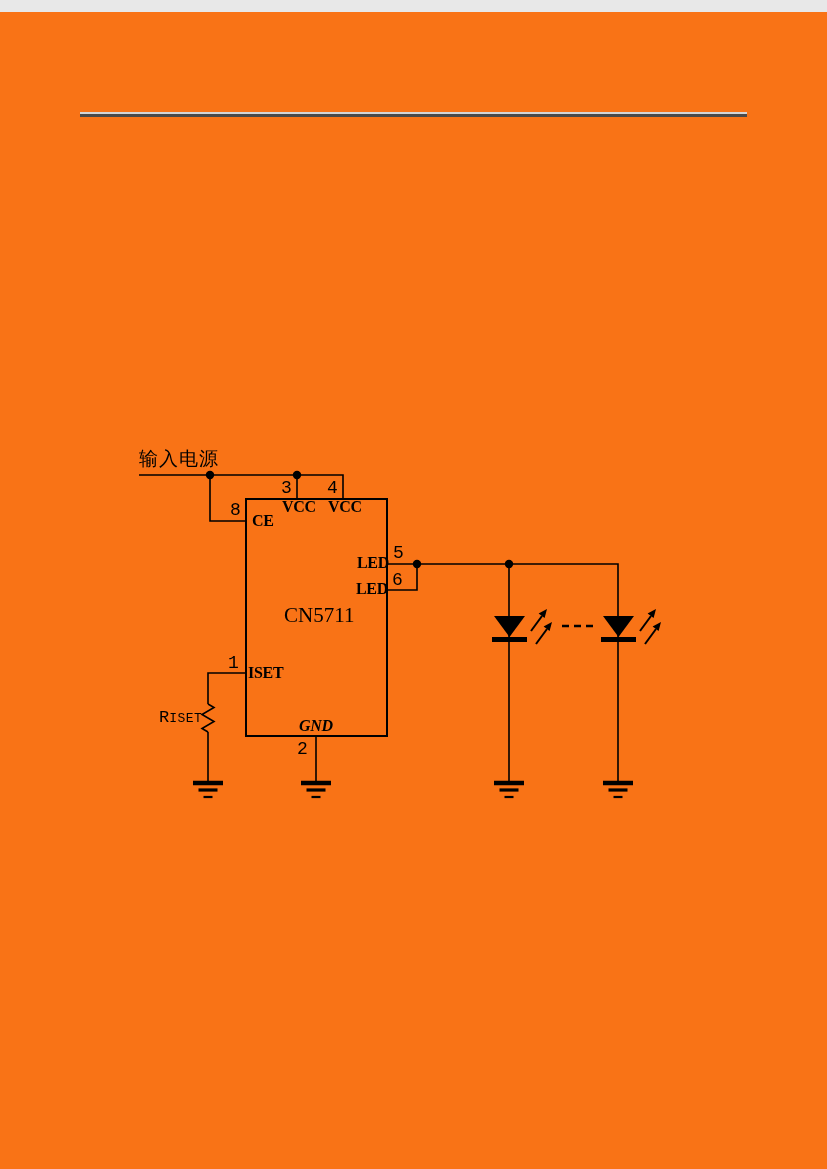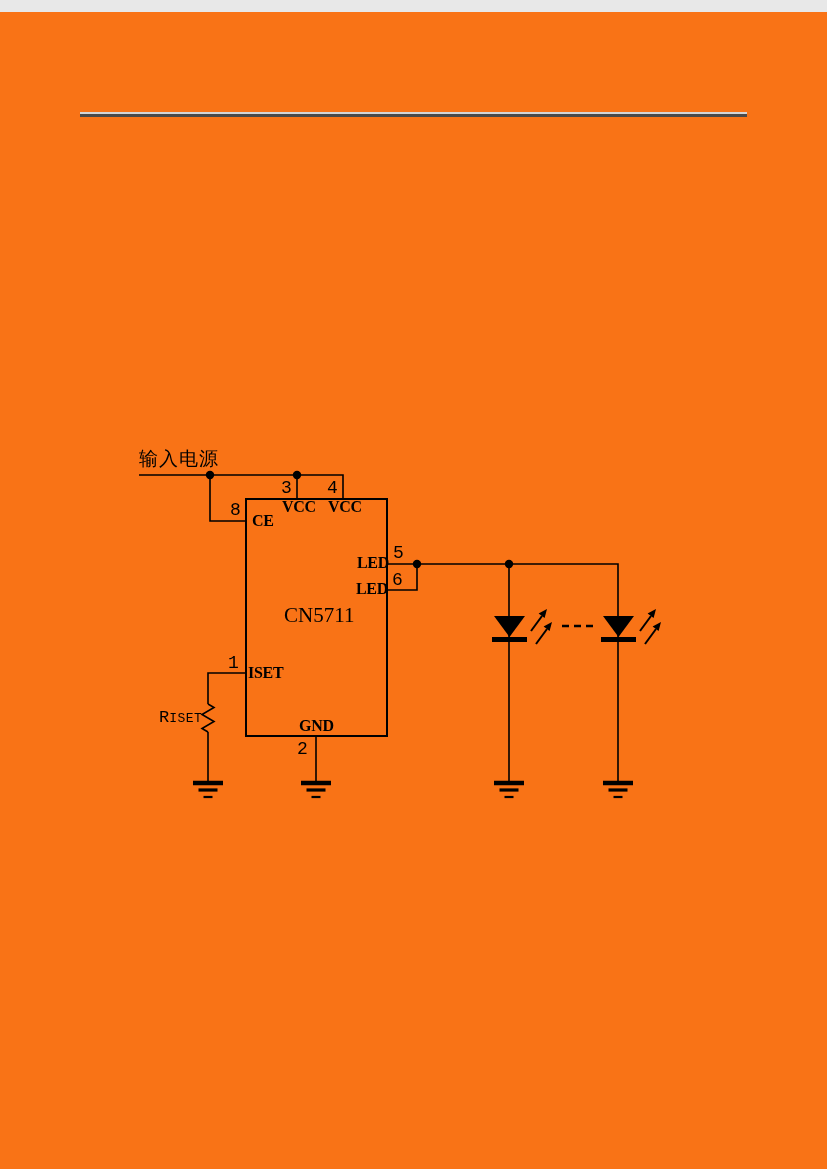--- a/index.html
+++ b/index.html
@@ -106,19 +106,19 @@
   <div class="lbl pin-num" style="left:392px; top:559px;">6</div>
   <div class="lbl pin-num" style="left:228px; top:642px;">1</div>
   <div class="lbl pin-num" style="left:297px; top:728px;">2</div>
 
   <div class="lbl pin-name" style="left:282px; top:487px;">VCC</div>
   <div class="lbl pin-name" style="left:328px; top:487px;">VCC</div>
   <div class="lbl pin-name" style="left:252px; top:501px;">CE</div>
   <div class="lbl pin-name" style="left:357px; top:543px;">LED</div>
   <div class="lbl pin-name" style="left:356px; top:569px;">LED</div>
   <div class="lbl pin-name" style="left:248px; top:653px;">ISET</div>
-  <div class="lbl pin-name" style="left:299px; top:706px;">GND</div>
+  <div class="lbl pin-name" style="left:299px; top:706px;font-style:italic;">GND</div>
 
   <div class="lbl chip-name" style="left:284px; top:593px;">CN5711</div>
 
   <div class="lbl res-label" style="left:159px; top:697px;"><span>R</span><span class="sub">ISET</span></div>
 
 </div>
 
 </body></html>

